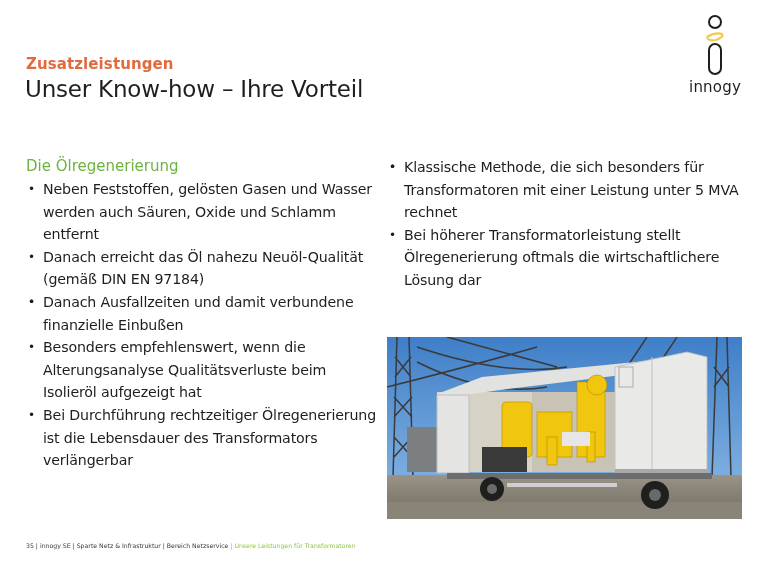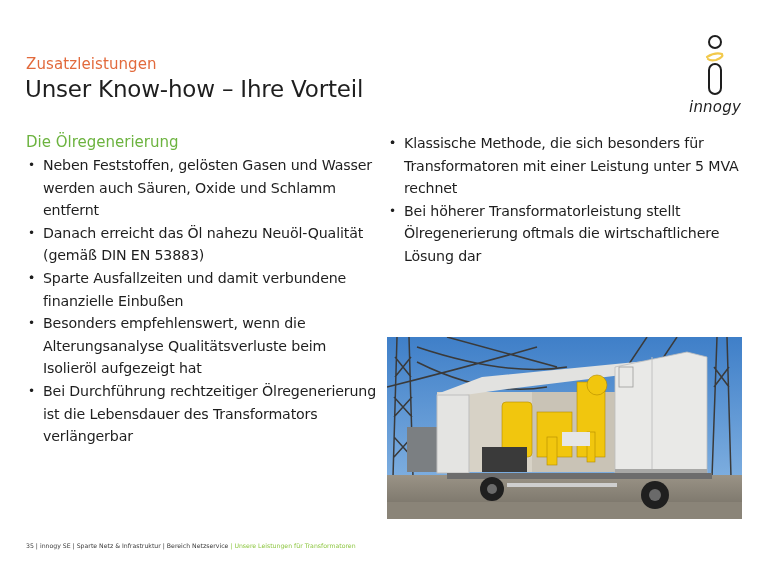--- a/index.html
+++ b/index.html
@@ -1,35 +1,35 @@
 <!DOCTYPE html>
 <html><head>
   <meta charset="utf-8">
   <style>
     * { margin: 0; padding: 0; box-sizing: border-box; }
     html, body { width: 768px; height: 575px; background: #ffffff; overflow: hidden; }
     body { position: relative; font-family: "DejaVu Sans", sans-serif; color: #1e1e1e; }
 
     .kicker {
       position: absolute; left: 26px; top: 55px;
-      font-size: 15px; color: #e26a3c; font-weight: normal; letter-spacing: 0.1px;
+      font-size: 15px; color: #e26a3c; font-weight: bold; letter-spacing: 0.1px;
     }
     .title {
       position: absolute; left: 25px; top: 76px;
       font-size: 23px; color: #1e1e1e; font-weight: normal; letter-spacing: -0.2px;
       font-family: "DejaVu Sans", sans-serif;
     }
 
-    .logo { position: absolute; left: 684px; top: 30px; width: 62px; height: 90px; font-style: italic; }
+    .logo { position: absolute; left: 684px; top: 10px; width: 62px; height: 90px; }
     .logo-text {
       position: absolute; left: 0; top: 68px; width: 62px; text-align: center;
       font-size: 15px; color: #1e1e1e; letter-spacing: 0.2px;
     }
 
-    .col { position: absolute; top: 132px; }
+    .col { position: absolute; top: 156px; }
     .col-left { left: 26px; width: 350px; }
     .col-right { left: 387px; width: 360px; }
 
     .col h2 {
       font-size: 15px; font-weight: normal; color: #6cb33f;
       line-height: 20px; margin-bottom: 2px;
     }
     .col ul { list-style: none; }
     .col li {
       position: relative; padding-left: 17px;
@@ -65,23 +65,23 @@
       <path d="M23 27 Q31 22 38 24 Q40 27 32 30 Q26 31 24 29" fill="none" stroke="#f2c94c" stroke-width="2.2" stroke-linecap="round"></path>
       <rect x="25" y="34" width="12" height="30" rx="6" ry="6" fill="none" stroke="#1e1e1e" stroke-width="2"></rect>
     </svg>
     <div class="logo-text">innogy</div>
   </div>
 
   <div class="col col-left">
     <h2>Die Ölregenerierung</h2>
     <ul>
       <li><span class="bullet">•</span><span>Neben Feststoffen, gelösten Gasen und Wasser werden auch Säuren, Oxide und Schlamm entfernt</span></li>
-      <li><span class="bullet">•</span><span>Danach erreicht das Öl nahezu Neuöl-Qualität (gemäß DIN EN 53883)</span></li>
+      <li><span class="bullet">•</span><span>Danach erreicht das Öl nahezu Neuöl-Qualität (gemäß DIN EN 97184)</span></li>
       <li><span class="bullet">•</span></li>
-      <li><span class="bullet">•</span><span>Sparte Ausfallzeiten und damit verbundene finanzielle Einbußen</span></li>
+      <li><span class="bullet">•</span><span>Danach Ausfallzeiten und damit verbundene finanzielle Einbußen</span></li>
       <li><span class="bullet">•</span><span>Besonders empfehlenswert, wenn die Alterungsanalyse Qualitätsverluste beim Isolieröl aufgezeigt hat</span></li>
       <li><span class="bullet">•</span><span>Bei Durchführung rechtzeitiger Ölregenerierung ist die Lebensdauer des Transformators verlängerbar</span></li>
     </ul>
   </div>
 
   <div class="col col-right">
     <ul>
       <li><span class="bullet">•</span></li>
       <li><span class="bullet">•</span><span>Klassische Methode, die sich besonders für Transformatoren mit einer Leistung unter 5 MVA rechnet</span></li>
       <li><span class="bullet">•</span><span>Bei höherer Transformatorleistung stellt Ölregenerierung oftmals die wirtschaftlichere Lösung dar</span></li>

